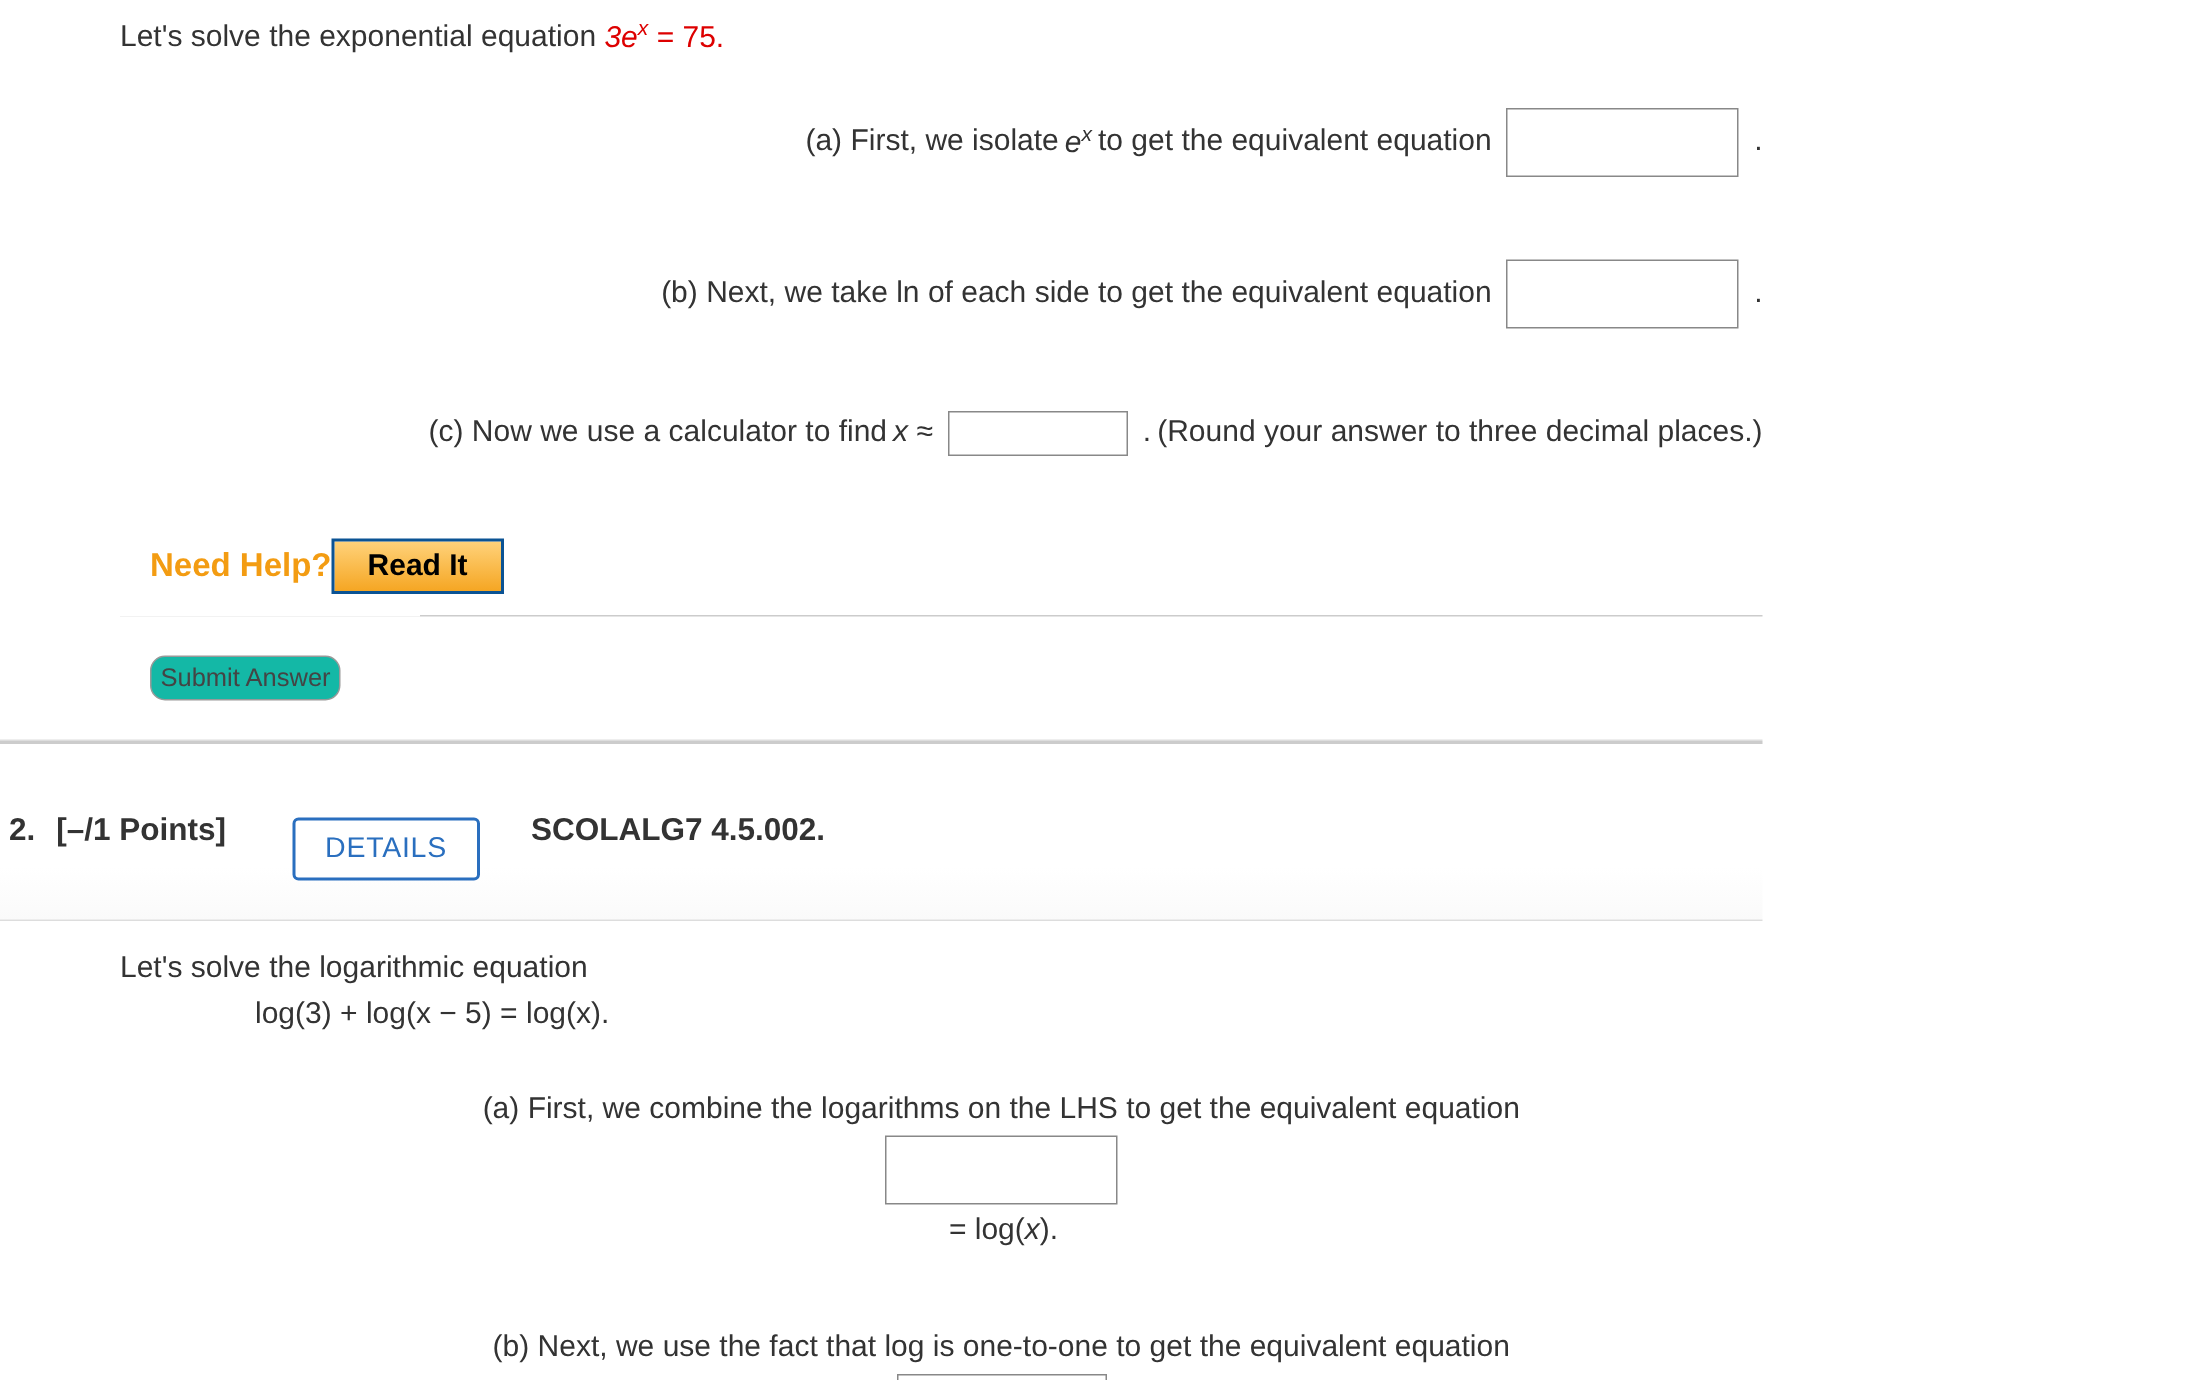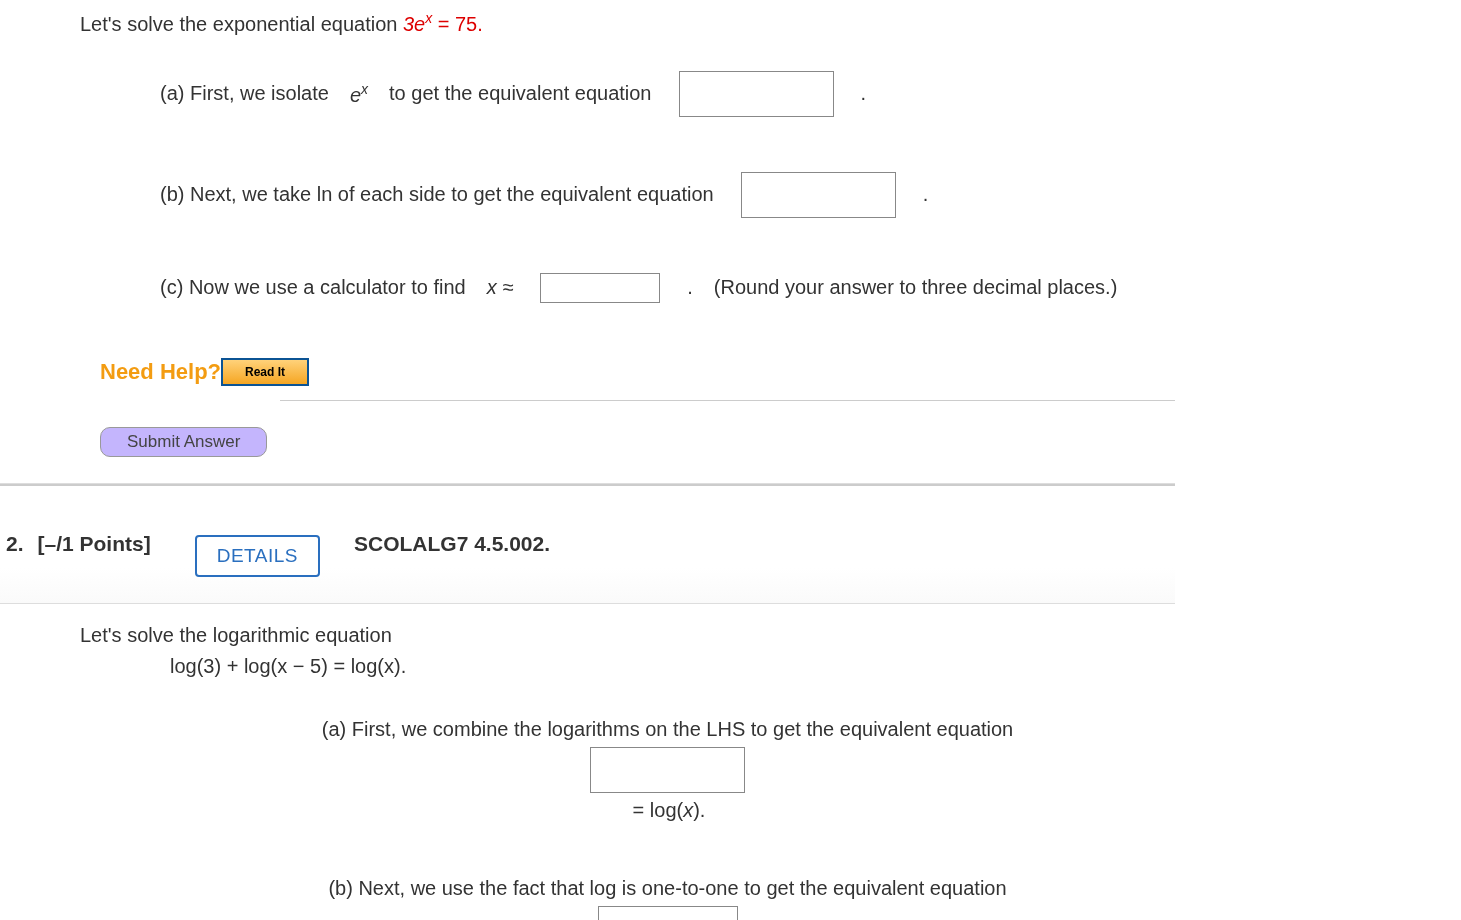--- a/index.html
+++ b/index.html
@@ -25,21 +25,22 @@
     color: #333;
   }
   .eq-red { color: #d00; font-style: normal;}
   sup { font-size: 0.7em; font-style: italic;}
   .sub-part {
     margin: 0 0 55px 80px;
     font-size: 20px;
     display: flex;
     align-items: center;
     flex-wrap: wrap;
-    gap: 21px;
+    gap: 4px;
+    justify-content: flex-end;
   }
   .sub-part:last-of-type{ margin-bottom: 35px;}
   .math { font-style: italic; }
   .txt-input {
     border: 1px solid #888;
     height: 46px;
     width: 155px;
     font-size: 18px;
     padding: 4px;
     margin: 0 6px;
@@ -54,41 +55,41 @@
   .need-help-label {
     color: #f39c12;
     font-weight: bold;
     font-size: 22px;
   }
   .read-it-btn {
     background: linear-gradient(#ffd27a, #f5a623);
     border: 2px solid #0b5394;
     color: #000;
     font-weight: bold;
-    font-size: 12px;
+    font-size: 20px;
     padding: 5px 22px;
     cursor: pointer;
     font-family: inherit;
   }
   .submit-row {
     border-top: 1px solid #ccc;
     margin: 0px 0 0 0px;
     padding: 26px 0 26px 0px;
     position: relative;
   }
   .submit-row::before{
     content:"";
     position:absolute;
     left:0; top:-1px; width:200px; height:1px; background:#fff;
   }
   .submit-btn {
-    background: #c4b5fd;
+    background: #14b8a6;
     border: 1px solid #999;
     border-radius: 10px;
-    padding: 4px 26px;
+    padding: 4px 6px;
     font-size: 17px;
     font-family: inherit;
     color: #444;
     cursor: pointer;
     margin-left: 20px;
   }
   .question-header {
     display: flex;
     align-items: center;
     gap: 14px;

